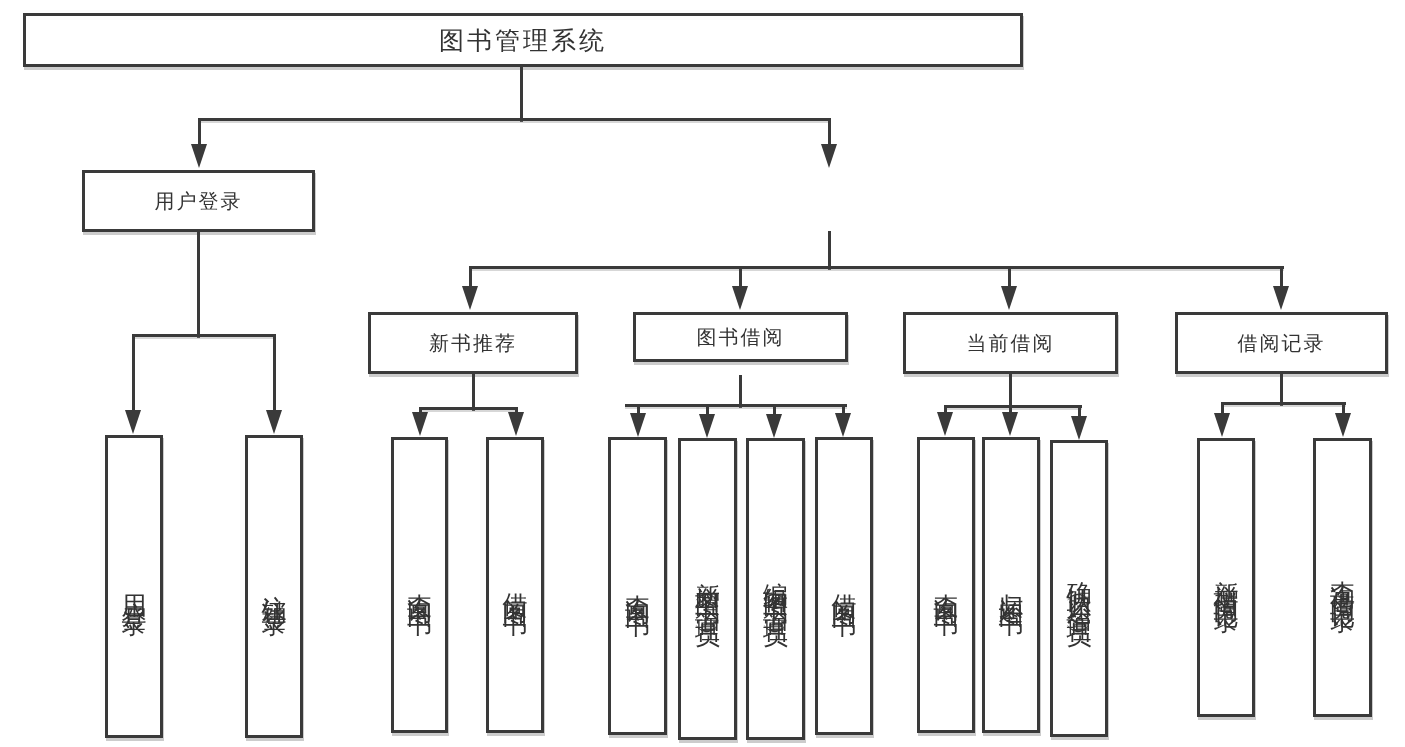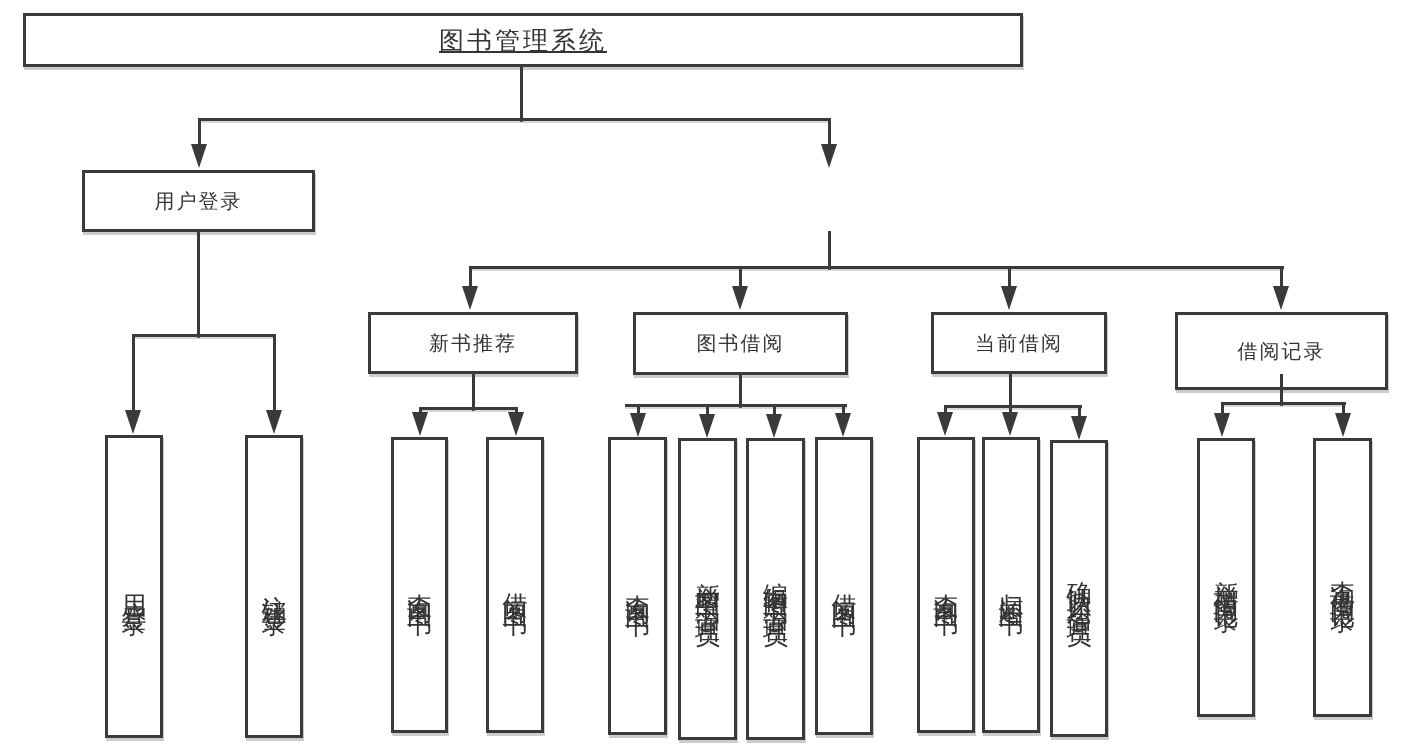--- a/index.html
+++ b/index.html
@@ -23,21 +23,20 @@
     display: flex;
     align-items: center;
     justify-content: center;
     color: var(--text, #333333);
     box-shadow: 1px 3px 0 rgba(120,120,120,0.38);
   }
   .box.title span {
     font-size: 25px;
     letter-spacing: 3px;
     white-space: nowrap;
-    text-decoration: underline;
   }
   .box.h span {
     font-size: 20px;
     letter-spacing: 2px;
     white-space: nowrap;
   }
   .box.v span {
     writing-mode: vertical-rl;
     text-orientation: mixed;
     font-size: 25px;
@@ -81,27 +80,27 @@
 <div id="canvas">
 <div class="box title" style="left: 23px; top: 13px; width: 1000px; height: 54px;">
       <span>图书管理系统</span>
     </div>
     <div class="box h" style="left: 82px; top: 170px; width: 233px; height: 62px;">
       <span>用户登录</span>
     </div>
     <div class="box h" style="left: 368px; top: 312px; width: 210px; height: 62px;">
       <span>新书推荐</span>
     </div>
-    <div class="box h" style="left: 633px; top: 312px; width: 215px; height: 63px;">
+    <div class="box h" style="left: 633px; top: 312px; width: 215px; height: 50px;">
       <span>图书借阅</span>
     </div>
-    <div class="box h" style="left: 903px; top: 312px; width: 176px; height: 62px; margin-left: 28px;">
+    <div class="box h" style="left: 903px; top: 312px; width: 215px; height: 62px;">
       <span>当前借阅</span>
     </div>
-    <div class="box h" style="left: 1175px; top: 312px; width: 213px; height: 78px; font-family: Liberation Mono, monospace;">
+    <div class="box h" style="left: 1175px; top: 312px; width: 213px; height: 62px; font-family: Liberation Mono, monospace;">
       <span>借阅记录</span>
     </div>
     <div class="box v" style="left: 105px; top: 435px; width: 58px; height: 303px;">
       <span>用户登录</span>
     </div>
     <div class="box v" style="left: 245px; top: 435px; width: 58px; height: 303px;">
       <span>注销登录</span>
     </div>
     <div class="box v" style="left: 391px; top: 437px; width: 57px; height: 296px;">
       <span>查询图书</span>

